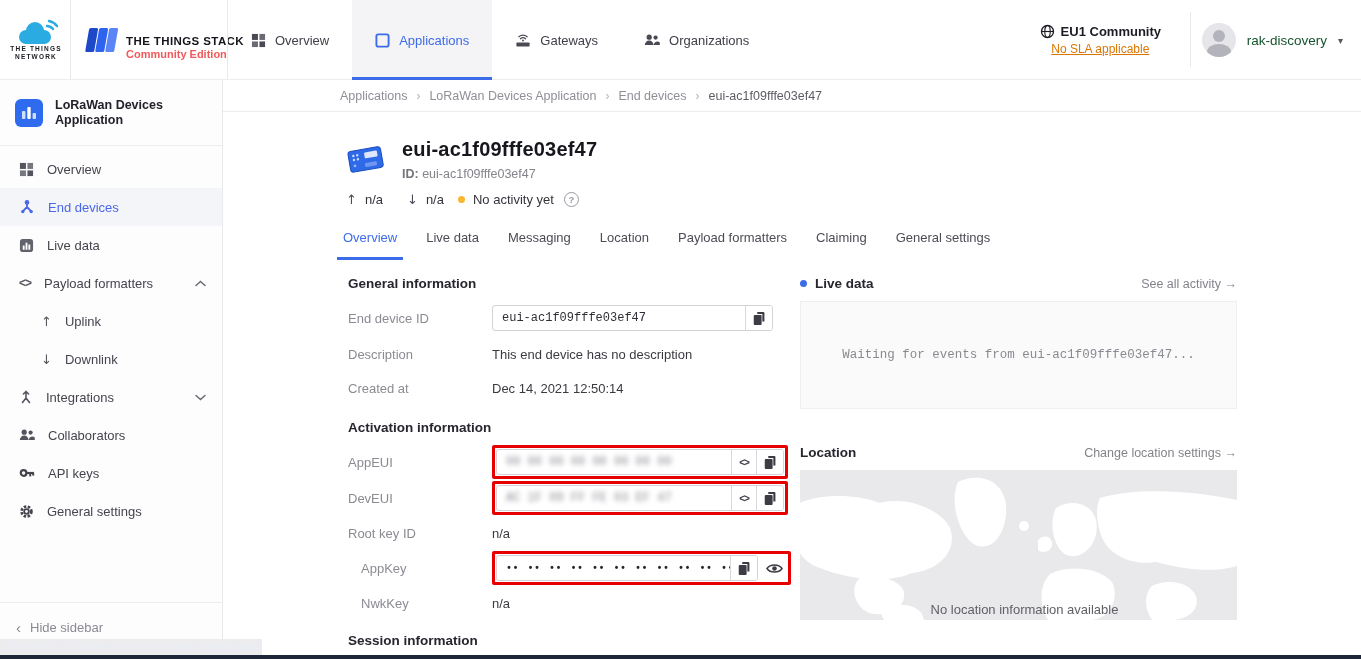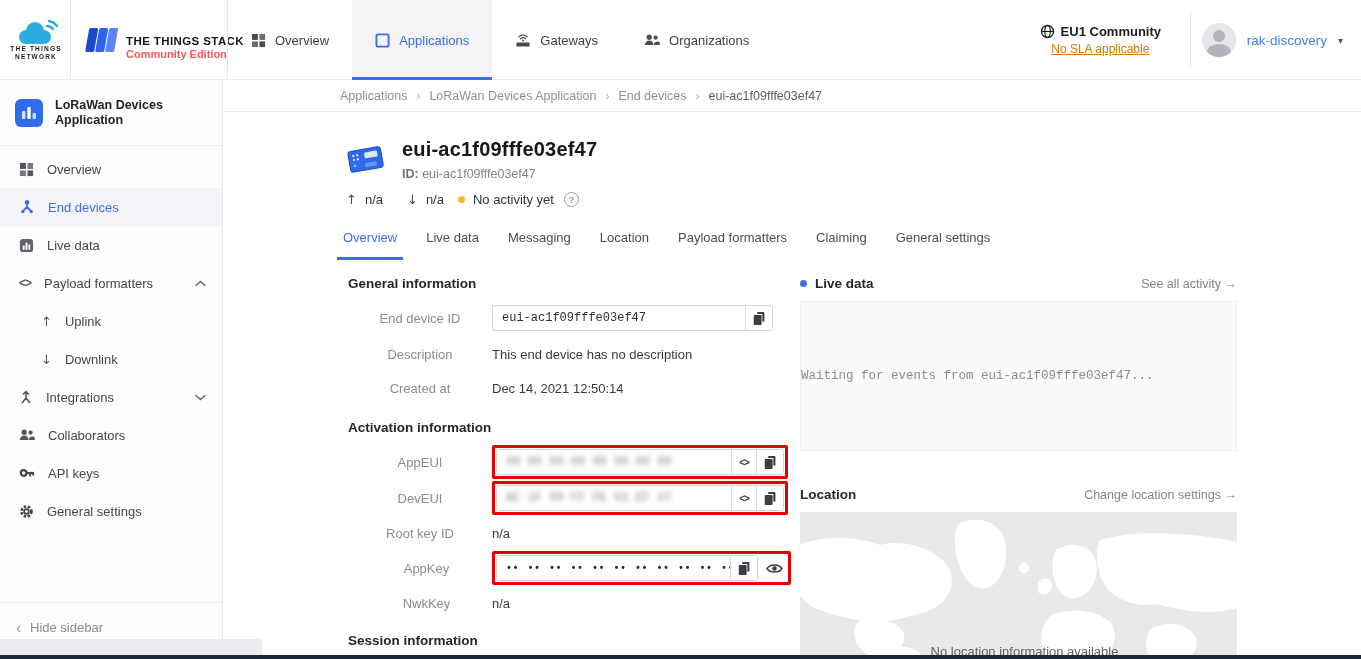--- a/index.html
+++ b/index.html
@@ -16,21 +16,21 @@
   .tts-title { font-size:11.5px; font-weight:bold; letter-spacing:.4px; color:#15151c; line-height:14px; white-space:nowrap;margin-top:15px; }
   .tts-sub { font-size:11px; font-weight:bold; color:#f15a5a; line-height:13px; }
   .hnav { position:absolute; left:228px; top:0; height:80px; display:flex; }
   .hnav-item { position:relative; height:80px; display:flex; align-items:center; gap:9px; padding:0 23px; font-size:13px; color:#40404a; cursor:pointer; }
   .hnav-item.active { background:#f4f4f6; color:#3d6ce8; }
   .hnav-item.active .underline { position:absolute; left:0; right:0; bottom:0; height:3px; background:#3d6ce8; }
   .cluster { position:absolute; right:200px; top:0; height:80px; display:flex; flex-direction:column; align-items:center; justify-content:center; gap:3px; }
   .cluster-top { display:flex; align-items:center; gap:6px; font-size:13px; font-weight:bold; color:#1c1c24; }
   .cluster-sla { font-size:12px; color:#db7600;text-decoration:underline; }
   .userbox { position:absolute; right:18px; top:0; height:80px; display:flex; align-items:center; gap:11px; cursor:pointer; }
-  .username { font-size:13.5px; color:#3b82f6; }
+  .username { font-size:13.5px; color:#14532d; }
   .caret { font-size:10px; color:#55555e; }
   .avatar { width:34px; height:34px; border-radius:50%; background:#e6e6ea; overflow:hidden; position:relative; }
   .avatar .head { position:absolute; left:11px; top:7px; width:12px; height:12px; border-radius:50%; background:#b3b3bb; }
   .avatar .body { position:absolute; left:5px; top:21px; width:24px; height:16px; border-radius:50%; background:#b3b3bb; }
 
   
   .sidebar { position:absolute; left:0; top:80px; bottom:0; width:223px; background:#fdfdfe; border-right:1px solid #e9e9ec; z-index:10; }
   .app-head { height:66px; border-bottom:1px solid #ededef; display:flex; align-items:center; gap:11px; padding:0 14px; }
   .app-head-title { font-size:12.5px; font-weight:bold; color:#22222a; line-height:15px; }
   .snav { padding-top:4px; }
@@ -60,41 +60,41 @@
   .stat-gap { width:8px; }
   .amber-dot { width:7px; height:7px; border-radius:50%; background:#f7b731; margin-left:6px; }
   .help-circ { width:15px; height:15px; border:1.4px solid #9a9aa2; border-radius:50%; color:#9a9aa2; font-size:9.5px; font-weight:bold; display:inline-flex; align-items:center; justify-content:center; margin-left:2px; cursor:pointer; }
 
   .tabs { position:absolute; left:114px; top:114px; display:flex; }
   .tab { padding:4px 6px 12px 6px; margin-right:17px; font-size:13px; color:#4c4c56; cursor:pointer; border-bottom:3px solid transparent; }
   .tab.active { color:#3d6ce8; border-bottom-color:#3d6ce8; }
 
   .left-col { position:absolute; left:125px; top:164px; width:448px; }
   .section-h { font-size:13.5px; font-weight:bold; color:#26262e; }
-  .info-row { display:flex; align-items:center; min-height:20px;text-align:center; }
+  .info-row { display:flex; align-items:center; min-height:20px; }
   .info-label { width:144px; flex:none; font-size:13px; color:#8b8b93; }
   .info-label.indent { padding-left:13px; }
   .info-value { font-size:13px; color:#3a3a42; }
   .mono { font-family:"Liberation Mono","DejaVu Sans Mono",monospace; }
 
   .input-group { display:flex; align-items:stretch; height:26px; background:#fff; border:1px solid #d2d2d8; border-radius:3px; overflow:hidden; }
   .ig-text { flex:1; display:flex; align-items:center; padding:0 9px; font-size:12px; color:#2e2e36; white-space:nowrap; overflow:hidden; }
   .ig-btn { width:27px; flex:none; border-left:1px solid #d8d8dd; display:flex; align-items:center; justify-content:center; background:#fff; cursor:pointer; }
   .ig-btn.code { font-size:10px; letter-spacing:-1px; color:#3c3c45; font-weight:bold; width:25px; }
   .blurred { filter:blur(2.4px); color:#8a8a92; }
   .redbox { display:flex; align-items:center; gap:3px; border:3px solid #e60000; padding:1px; border-radius:2px; }
   .eye-btn { width:26px; height:24px; display:flex; align-items:center; justify-content:center; background:transparent; border:none; cursor:pointer; }
   .dots { font-size:10px; letter-spacing:.5px; word-spacing:2px; font-weight:bold; color:#26262e; }
 
   .right-col { position:absolute; left:577px; top:164px; width:437px; }
   .panel-head { display:flex; align-items:center; justify-content:space-between; margin-bottom:10px; }
   .panel-title { font-size:13.5px; font-weight:bold; color:#26262e; display:flex; align-items:center; gap:8px; }
   .blue-dot { width:7px; height:7px; border-radius:50%; background:#3d6ce8; }
   .panel-link { font-size:12.5px; color:#83838b; cursor:pointer; }
-  .panel { width:437px; height:150px; border:1px solid #efeff2; background:#fafafa; display:flex; align-items:center; justify-content:flex-start; }
+  .panel { width:437px; height:108px; border:1px solid #efeff2; background:#fafafa; display:flex; align-items:center; justify-content:center; }
   .panel-empty { font-family:"Liberation Mono","DejaVu Sans Mono",monospace; font-size:12.5px; color:#8a8a91; }
   .loc-head { margin-top:36px; }
   .map-panel { position:relative; width:437px; height:150px; background:#e9e9eb; overflow:hidden; border:none; display:block; cursor:grab; }
   .map-caption { position:absolute; left:12px; right:0; bottom:3px; text-align:center; font-size:13px; color:#5f5f66; }
 
   .status-url { position:absolute; left:0; bottom:4px; width:262px; height:16px; background:#ececee; color:#e9edf8; font-size:10.5px; line-height:16px; padding:0 7px; white-space:nowrap; overflow:hidden; z-index:40; }
   .bottom-bar { position:absolute; left:0; right:0; bottom:0; height:4px; background:#1d2739; z-index:50; }
 
   svg { display:block; }
 </style>

